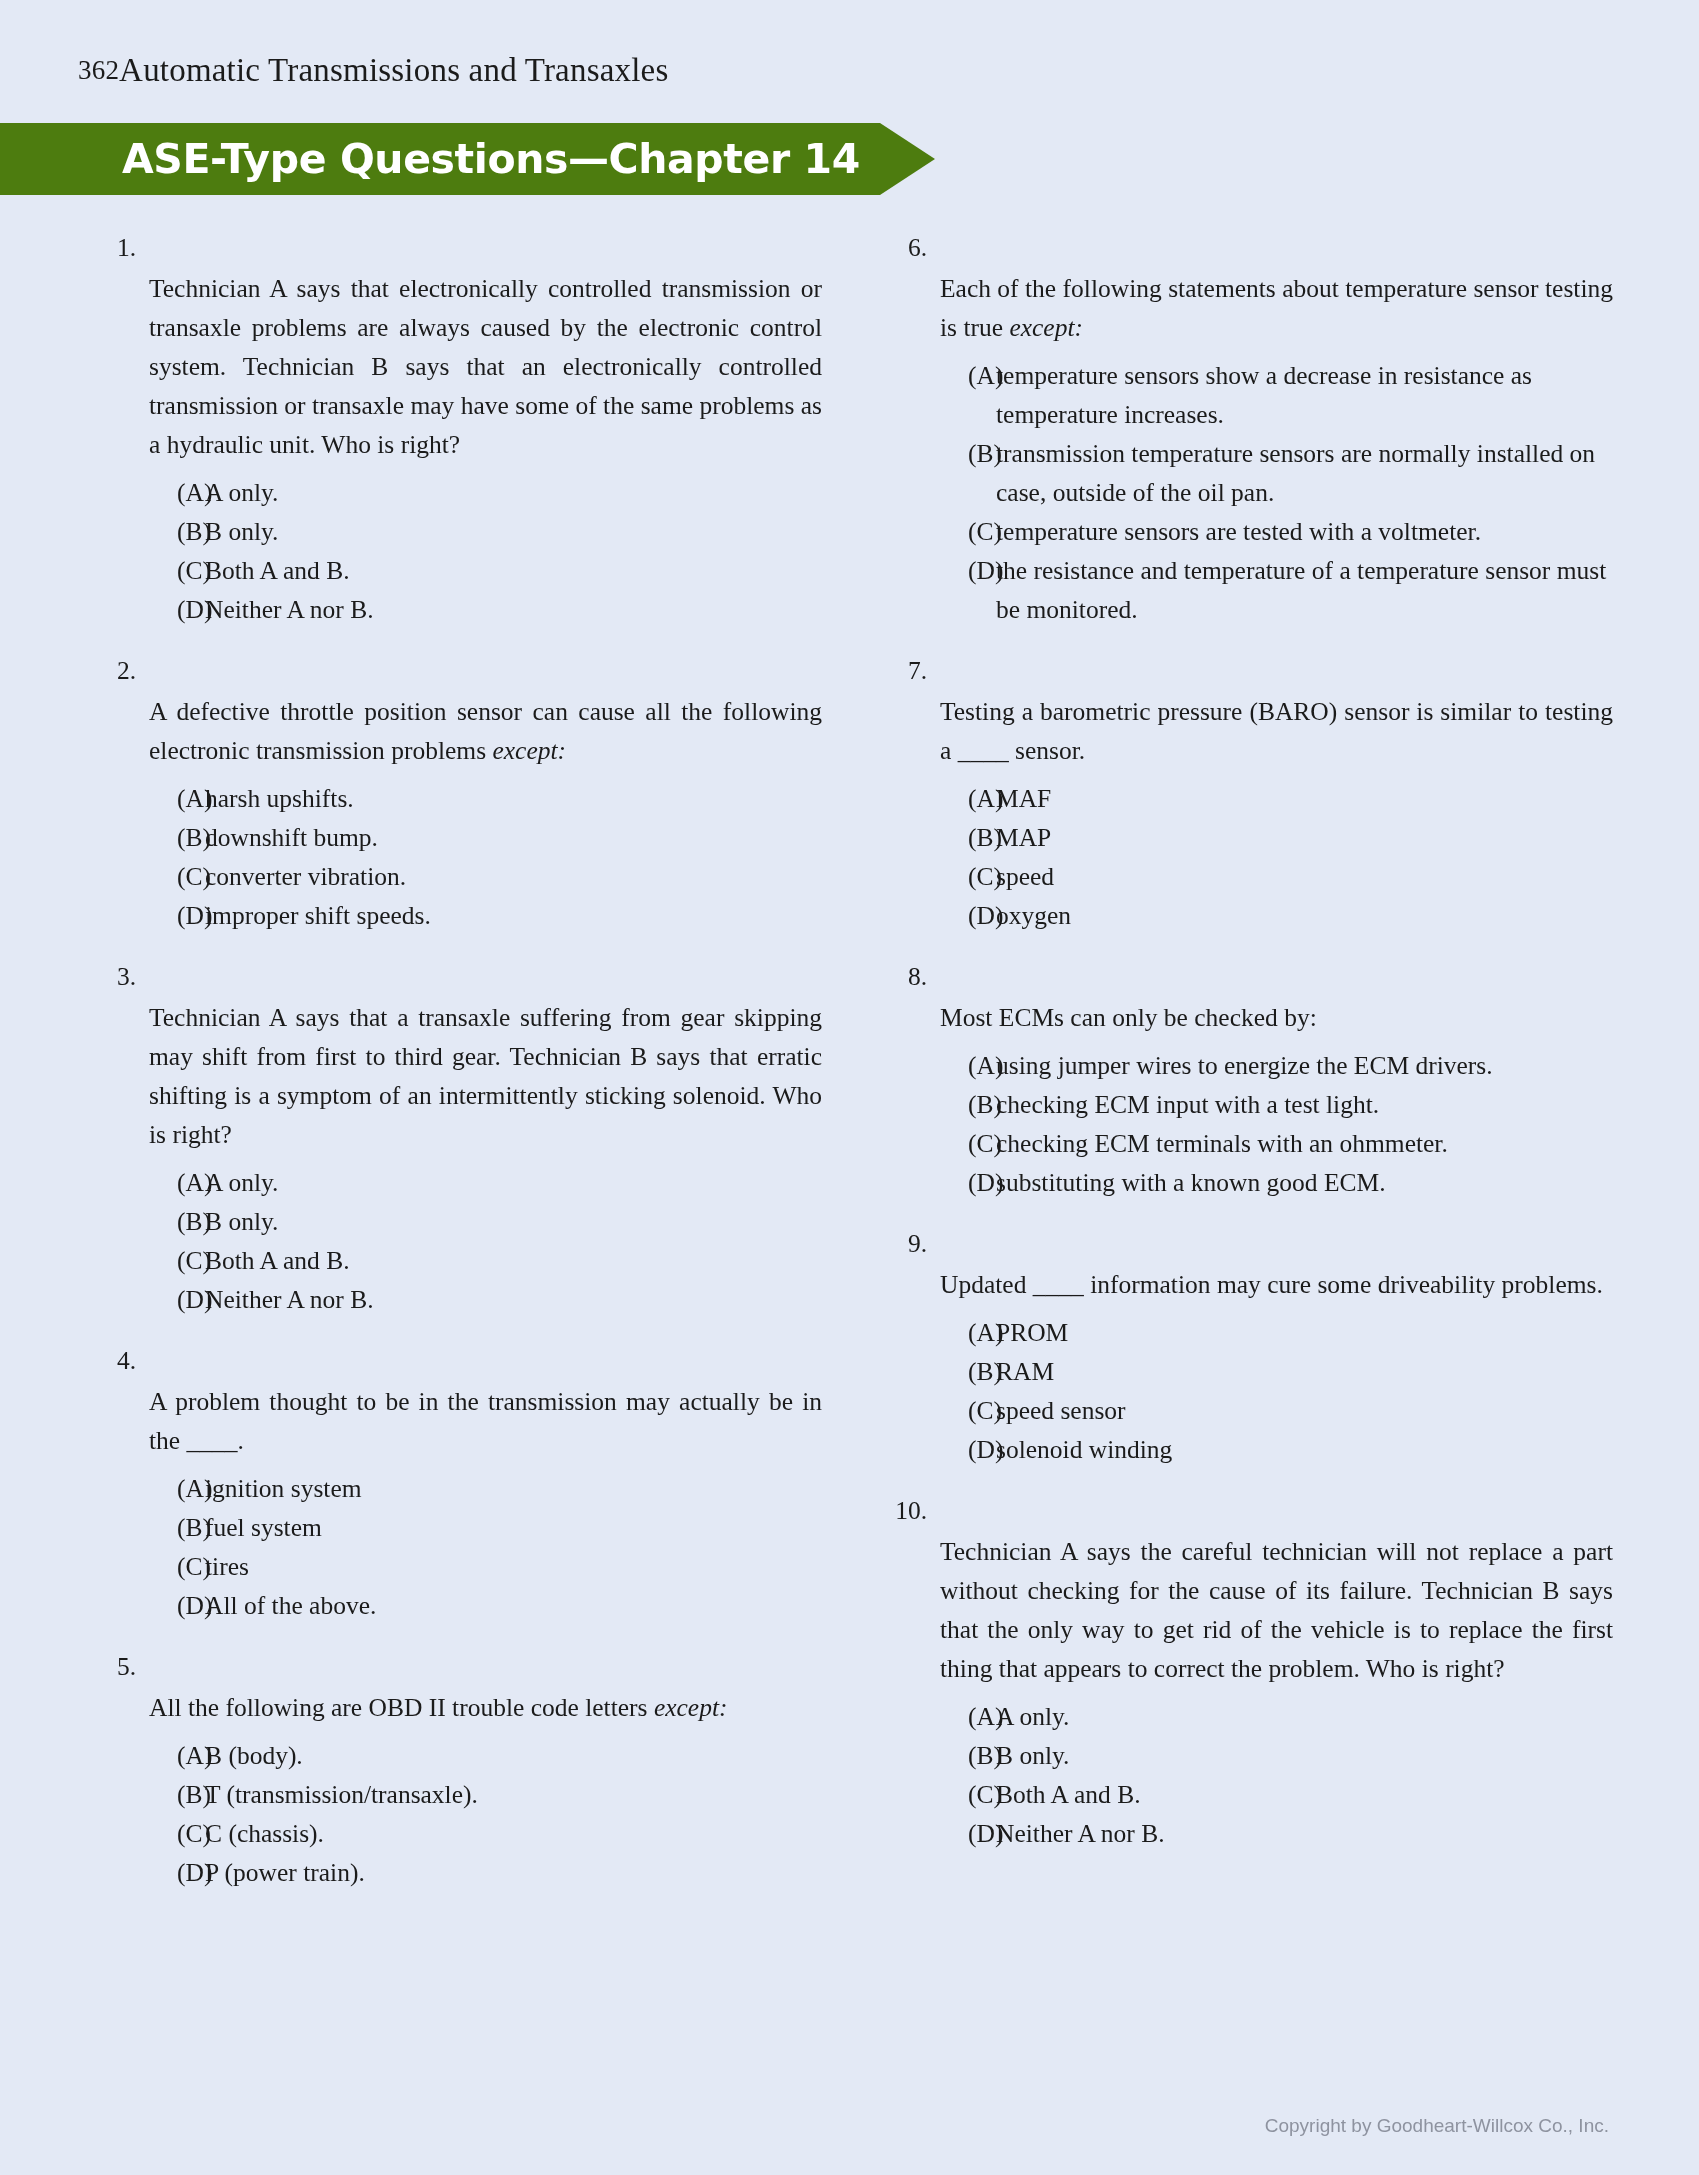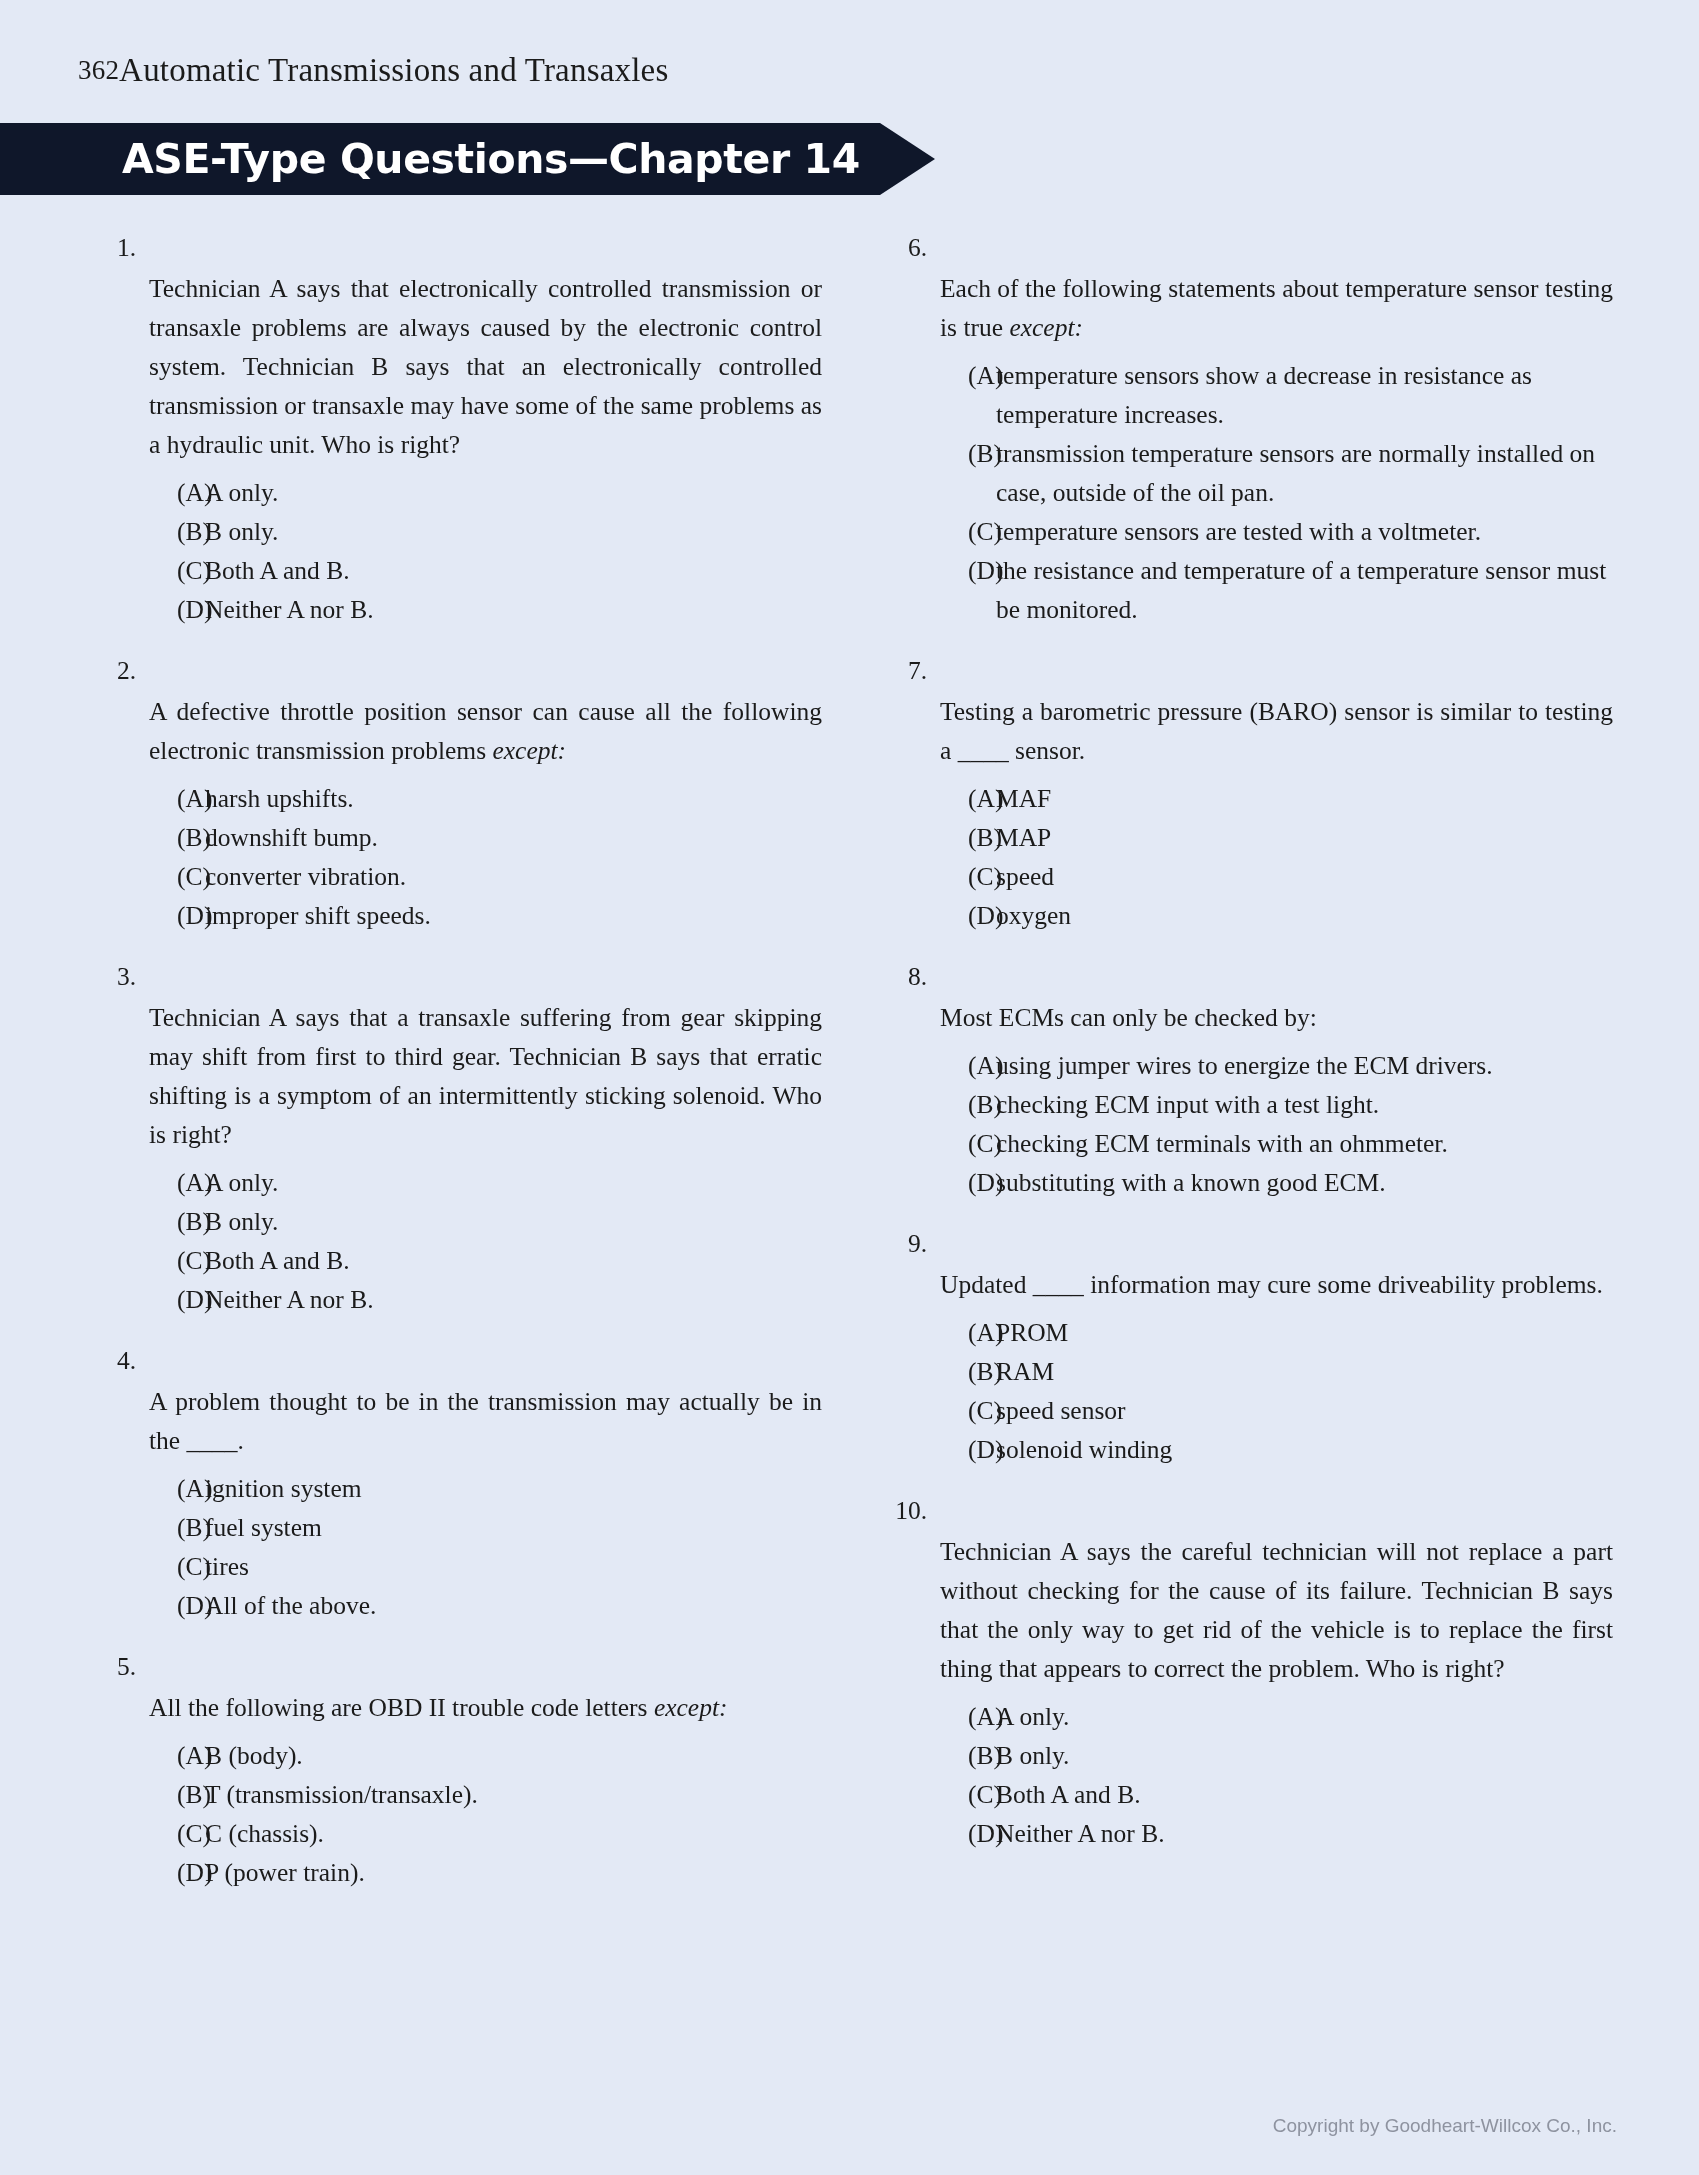--- a/index.html
+++ b/index.html
@@ -37,21 +37,21 @@
     letter-spacing: .2px;
   }
 
   
   .banner {
     position: absolute;
     top: 123px;
     left: 0;
     width: 935px;
     height: 72px;
-    background: #0f172a;
+    background: #4d7c0f;
     display: flex;
     align-items: center;
     -webkit-clip-path: polygon(0 0, 880px 0, 935px 50%, 880px 100%, 0 100%);
     clip-path: polygon(0 0, 880px 0, 935px 50%, 880px 100%, 0 100%);
   }
   .banner-title {
     color: #ffffff;
     font-family: "DejaVu Sans", sans-serif;
     font-weight: bold;
     font-size: 41px;
@@ -121,21 +121,21 @@
   }
   .opt-text {
     flex: 1 1 auto;
     font-family: Liberation Serif, serif;
   }
 
   
   .footer {
     position: absolute;
     left: 0;
-    right: 4px;
+    right: 12px;
     bottom: 38px;
     text-align: right;
     padding-right: 78px;
     font-family: "Liberation Sans", sans-serif;
     font-size: 19px;
     color: #8e93a0;
   }
 </style>
 </head>
 <body>

